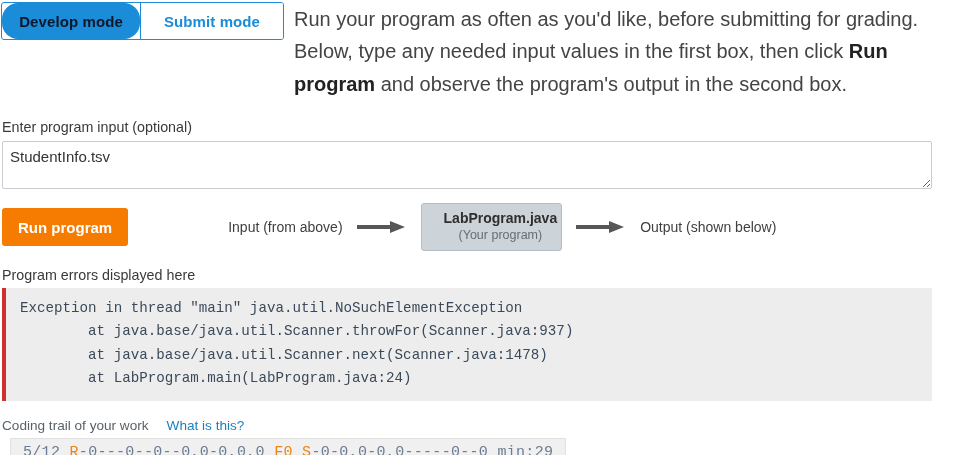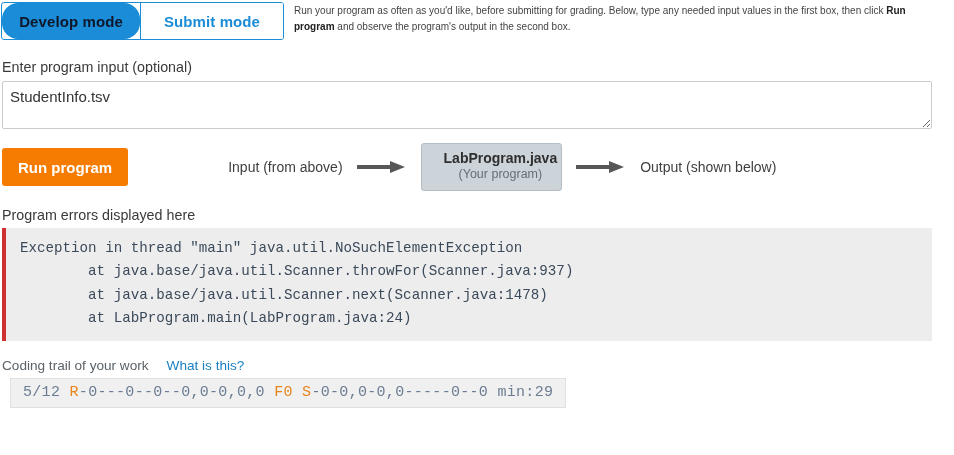--- a/index.html
+++ b/index.html
@@ -52,21 +52,21 @@
   .mode-tab.inactive {
     background: #ffffff;
     color: #1a8cd8;
     border-left: 1px solid #1a8cd8;
     min-width: 110px;
   }
 
   .intro-text {
     flex: 1 1 auto;
     margin-left: 10px;
-    font-size: 10px;
+    font-size: 20px;
     line-height: 1.62;
     color: #444444;
     padding-right: 6px;
     padding-top: 1px;
   }
   .intro-text b { color: #222222; font-weight: bold; }
 
   
   .section-label {
     font-size: 14.3px;

